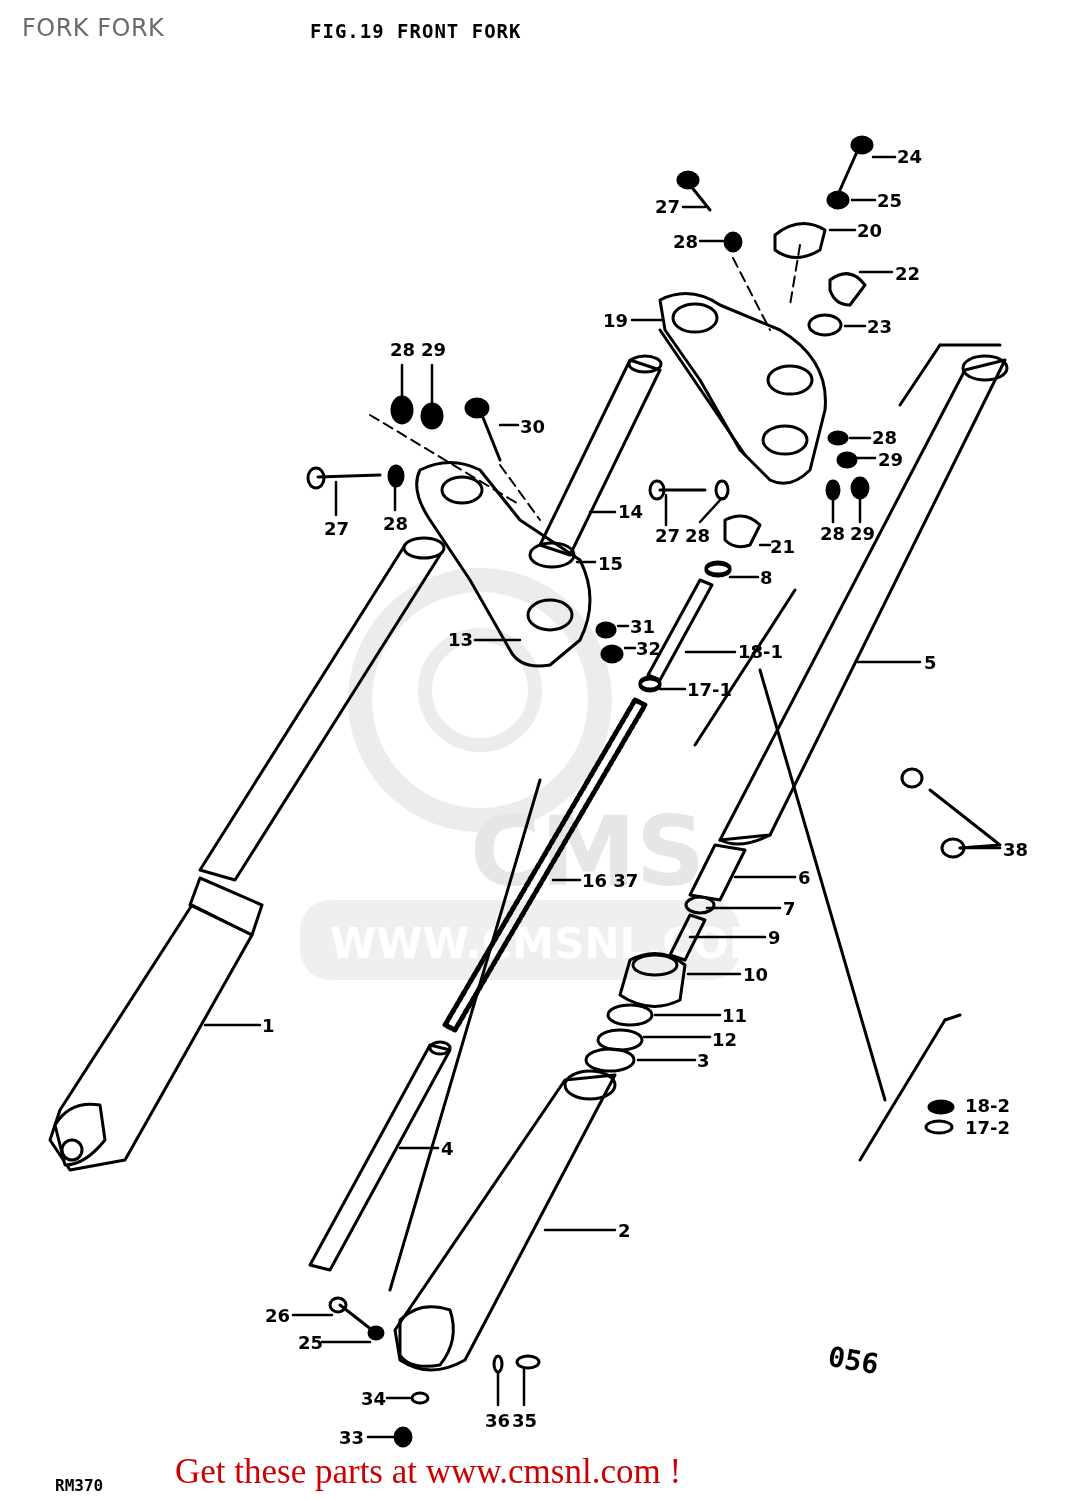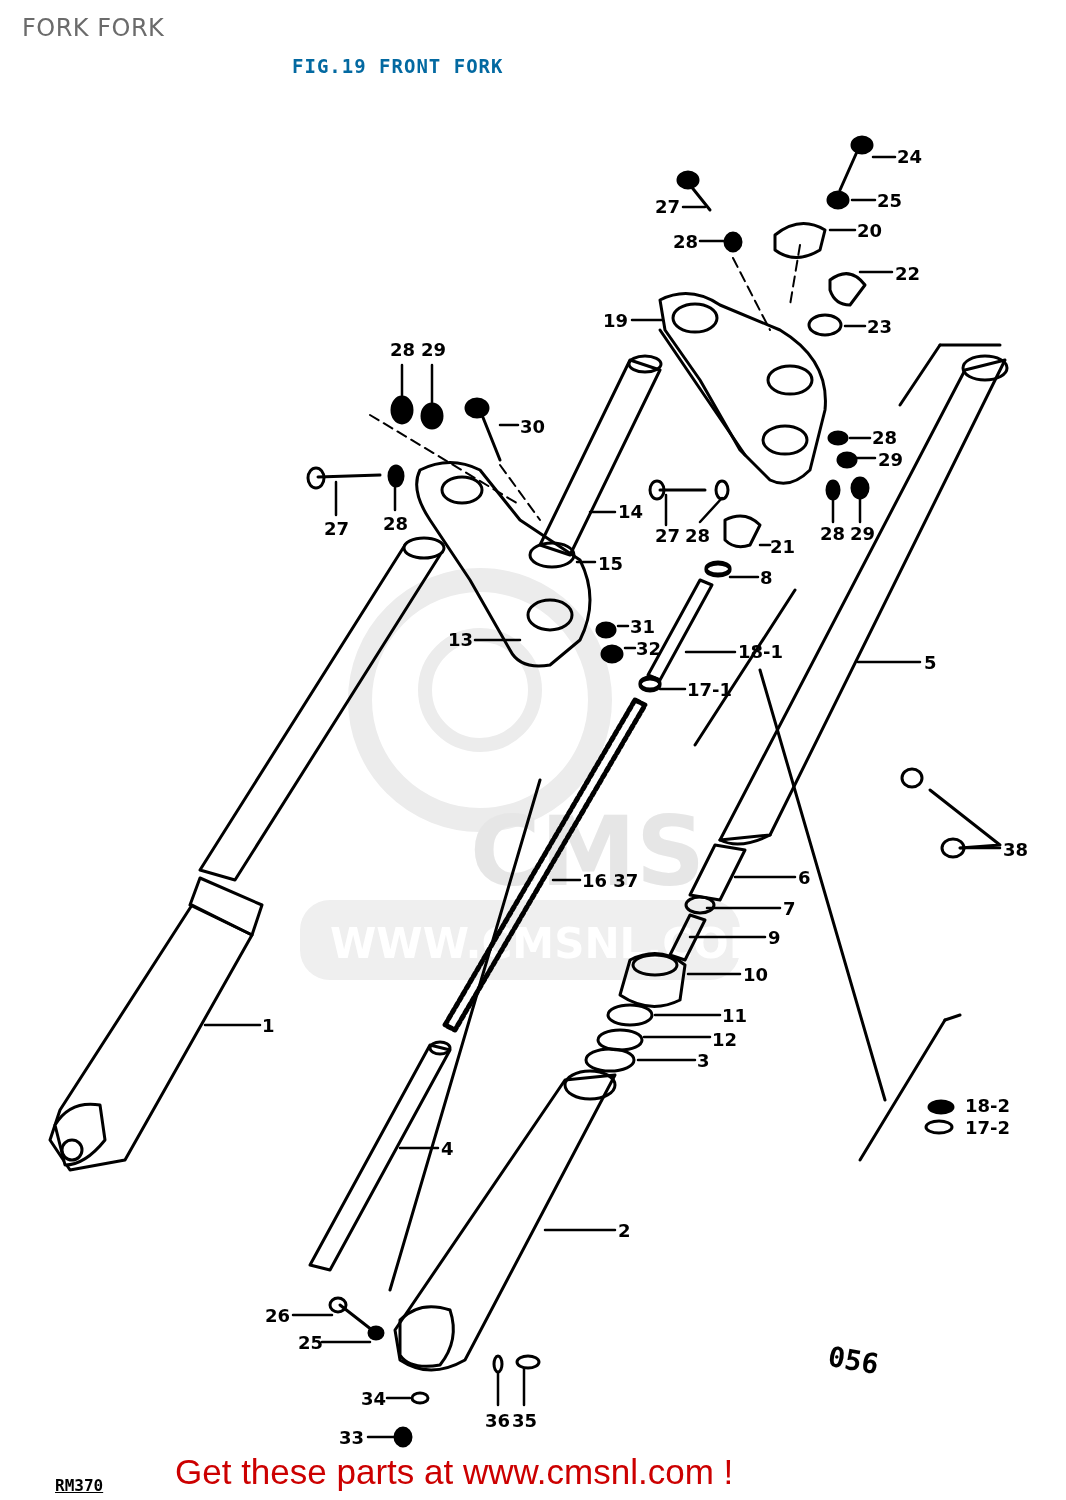--- a/index.html
+++ b/index.html
@@ -1,20 +1,20 @@
 <!DOCTYPE html>
 <html><head>
 <meta charset="utf-8">
 <style>
   html, body { margin:0; padding:0; background:#ffffff; }
   body { width:1066px; height:1500px; position:relative; overflow:hidden; font-family:"DejaVu Sans", sans-serif; }
   .page-heading { position:absolute; left:22px; top:14px; font-size:24px; color:#6b6b6b; letter-spacing:0.5px; }
-  .fig-title { position:absolute; left:292px; top:20px; font-size:19px; font-weight:bold; color:#0369a1; font-family:"DejaVu Sans Mono", monospace; letter-spacing:1px;margin-top:35px; }
-  .footer-link { position:absolute; left:175px; top:1452px; font-size:35px; color:#cc0000; font-family:Liberation Sans, sans-serif; }
-  .model-code { position:absolute; left:55px; top:1476px; font-size:16px; font-weight:bold; color:#000; font-family:"DejaVu Sans Mono", monospace;text-decoration:underline; }
+  .fig-title { position:absolute; left:310px; top:20px; font-size:19px; font-weight:bold; color:#000000; font-family:"DejaVu Sans Mono", monospace; letter-spacing:1px; }
+  .footer-link { position:absolute; left:175px; top:1452px; font-size:35px; color:#cc0000; font-family:Liberation Serif, serif; }
+  .model-code { position:absolute; left:55px; top:1476px; font-size:16px; font-weight:bold; color:#000; font-family:"DejaVu Sans Mono", monospace; }
   .page-number { position:absolute; left:828px; top:1344px; font-size:28px; font-weight:bold; color:#000; font-family:"DejaVu Sans Mono", monospace; transform:rotate(10deg); }
   .diagram { position:absolute; left:0; top:0; }
   .lbl { font-family:"DejaVu Sans", sans-serif; font-size:18px; font-weight:bold; fill:#000; }
   .wm-text { font-family:"DejaVu Sans", sans-serif; font-weight:bold; fill:#e6e6e6; }
 </style>
 </head>
 <body>
 
 <div class="page-heading">FORK FORK</div>
 <div class="fig-title">FIG.19  FRONT FORK</div>

